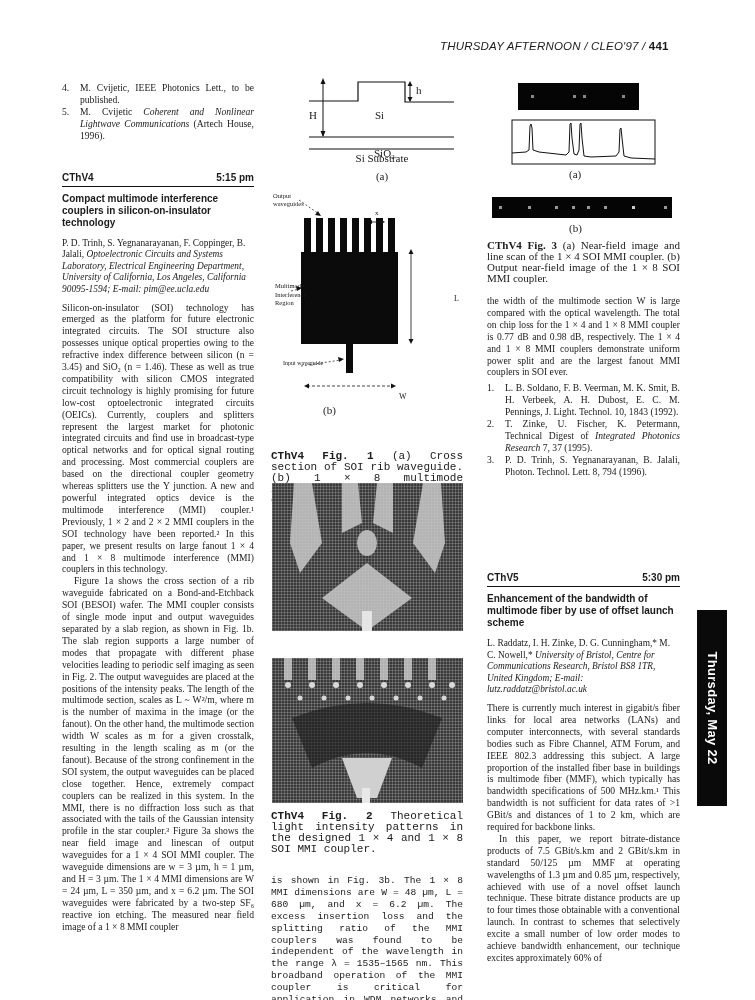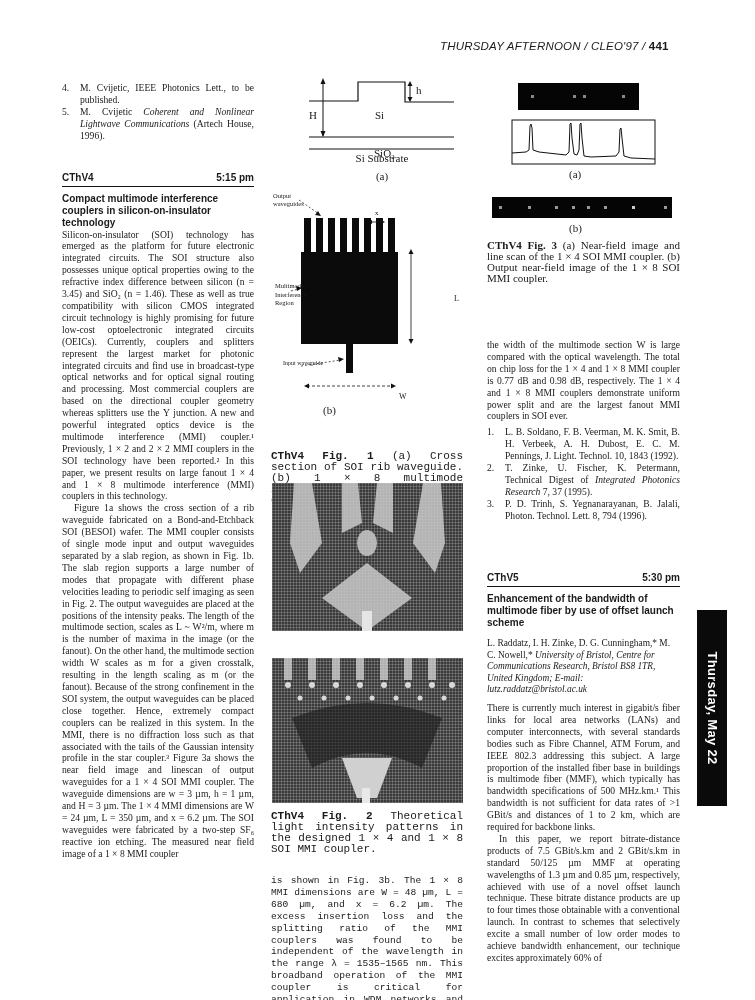--- a/index.html
+++ b/index.html
@@ -49,20 +49,21 @@
     <span class="num">5.</span>
     <span class="txt"><span>M. Cvijetic </span><i>Coherent and Nonlinear Lightwave Communications</i><span> (Artech House, 1996).</span></span>
   </div>
 
   <div style="height:30px"></div>
   <div class="sess">
     <span>CThV4</span>
     <span>5:15 pm</span>
   </div>
   <div class="sess-title">Compact multimode interference couplers in silicon-on-insulator technology</div>
+  <div class="authors"><span>P. D. Trinh, S. Yegnanarayanan, F. Coppinger, B. Jalali, </span><i>Optoelectronic Circuits and Systems Laboratory, Electrical Engineering Department, University of California, Los Angeles, California 90095-1594; E-mail: pim@ee.ucla.edu</i></div>
   <p class="body">Silicon-on-insulator (SOI) technology has emerged as the platform for future electronic integrated circuits. The SOI structure also possesses unique optical properties owing to the refractive index difference between silicon (n = 3.45) and SiO₂ (n = 1.46). These as well as true compatibility with silicon CMOS integrated circuit technology is highly promising for future low-cost optoelectronic integrated circuits (OEICs). Currently, couplers and splitters represent the largest market for photonic integrated circuits and find use in broadcast-type optical networks and for optical signal routing and processing. Most commercial couplers are based on the directional coupler geometry whereas splitters use the Y junction. A new and powerful integrated optics device is the multimode interference (MMI) coupler.¹ Previously, 1 × 2 and 2 × 2 MMI couplers in the SOI technology have been reported.² In this paper, we present results on large fanout 1 × 4 and 1 × 8 multimode interference (MMI) couplers in this technology.</p>
   <p class="body indent">Figure 1a shows the cross section of a rib waveguide fabricated on a Bond-and-Etchback SOI (BESOI) wafer. The MMI coupler consists of single mode input and output waveguides separated by a slab region, as shown in Fig. 1b. The slab region supports a large number of modes that propagate with different phase velocities leading to periodic self imaging as seen in Fig. 2. The output waveguides are placed at the positions of the intensity peaks. The length of the multimode section, scales as L ~ W²/m, where m is the number of maxima in the image (or the fanout). On the other hand, the multimode section width W scales as m for a given crosstalk, resulting in the length scaling as m (or the fanout). Because of the strong confinement in the SOI system, the output waveguides can be placed close together. Hence, extremely compact couplers can be realized in this system. In the MMI, there is no diffraction loss such as that associated with the tails of the Gaussian intensity profile in the star coupler.³ Figure 3a shows the near field image and linescan of output waveguides for a 1 × 4 SOI MMI coupler. The waveguide dimensions are w = 3 µm, h = 1 µm, and H = 3 µm. The 1 × 4 MMI dimensions are W = 24 µm, L = 350 µm, and x = 6.2 µm. The SOI waveguides were fabricated by a two-step SF₆ reactive ion etching. The measured near field image of a 1 × 8 MMI coupler</p>
 </div>
 
 <div style="position:absolute; left:271px; top:75px; width:200px; height:120px;">
   <svg width="200" height="120" viewBox="0 0 200 120">
     <polyline points="38,26 87,26 87,7 134,7 134,27 183,27" fill="none" stroke="#111" stroke-width="1.2"></polyline>
     <line x1="38" y1="62" x2="183" y2="62" stroke="#111" stroke-width="1"></line>
     <line x1="38" y1="74" x2="183" y2="74" stroke="#111" stroke-width="1"></line>
     <line x1="52" y1="6" x2="52" y2="61" stroke="#111" stroke-width="1"></line>
@@ -202,21 +203,21 @@
     <span style="position:absolute; left:140px; top:9px; width:3px; height:3px; background:#ccc;"></span>
     <span style="position:absolute; left:172px; top:9px; width:3px; height:3px; background:#999;"></span>
   </div>
   <span class="fig-label" style="position:absolute; left:569px; top:222px;">(b)</span>
 </div>
 
 <div class="col col3" style="top:240px;">
   <p class="caption"><span class="lab">CThV4 Fig. 3</span><span> (a) Near-field image and line scan of the 1 × 4 SOI MMI coupler. (b) Output near-field image of the 1 × 8 SOI MMI coupler.</span></p>
 </div>
 
-<div class="col col3" style="top:295px;margin-top:44px;">
+<div class="col col3" style="top:295px;">
   <p class="body">the width of the multimode section W is large compared with the optical wavelength. The total on chip loss for the 1 × 4 and 1 × 8 MMI coupler is 0.77 dB and 0.98 dB, respectively. The 1 × 4 and 1 × 8 MMI couplers demonstrate uniform power split and are the largest fanout MMI couplers in SOI ever.</p>
   <div style="height:4px"></div>
   <div class="ref">
     <span class="num">1.</span>
     <span class="txt">L. B. Soldano, F. B. Veerman, M. K. Smit, B. H. Verbeek, A. H. Dubost, E. C. M. Pennings, J. Light. Technol. 10, 1843 (1992).</span>
   </div>
   <div class="ref">
     <span class="num">2.</span>
     <span class="txt"><span>T. Zinke, U. Fischer, K. Petermann, Technical Digest of </span><i>Integrated Photonics Research</i><span> 7, 37 (1995).</span></span>
   </div>

